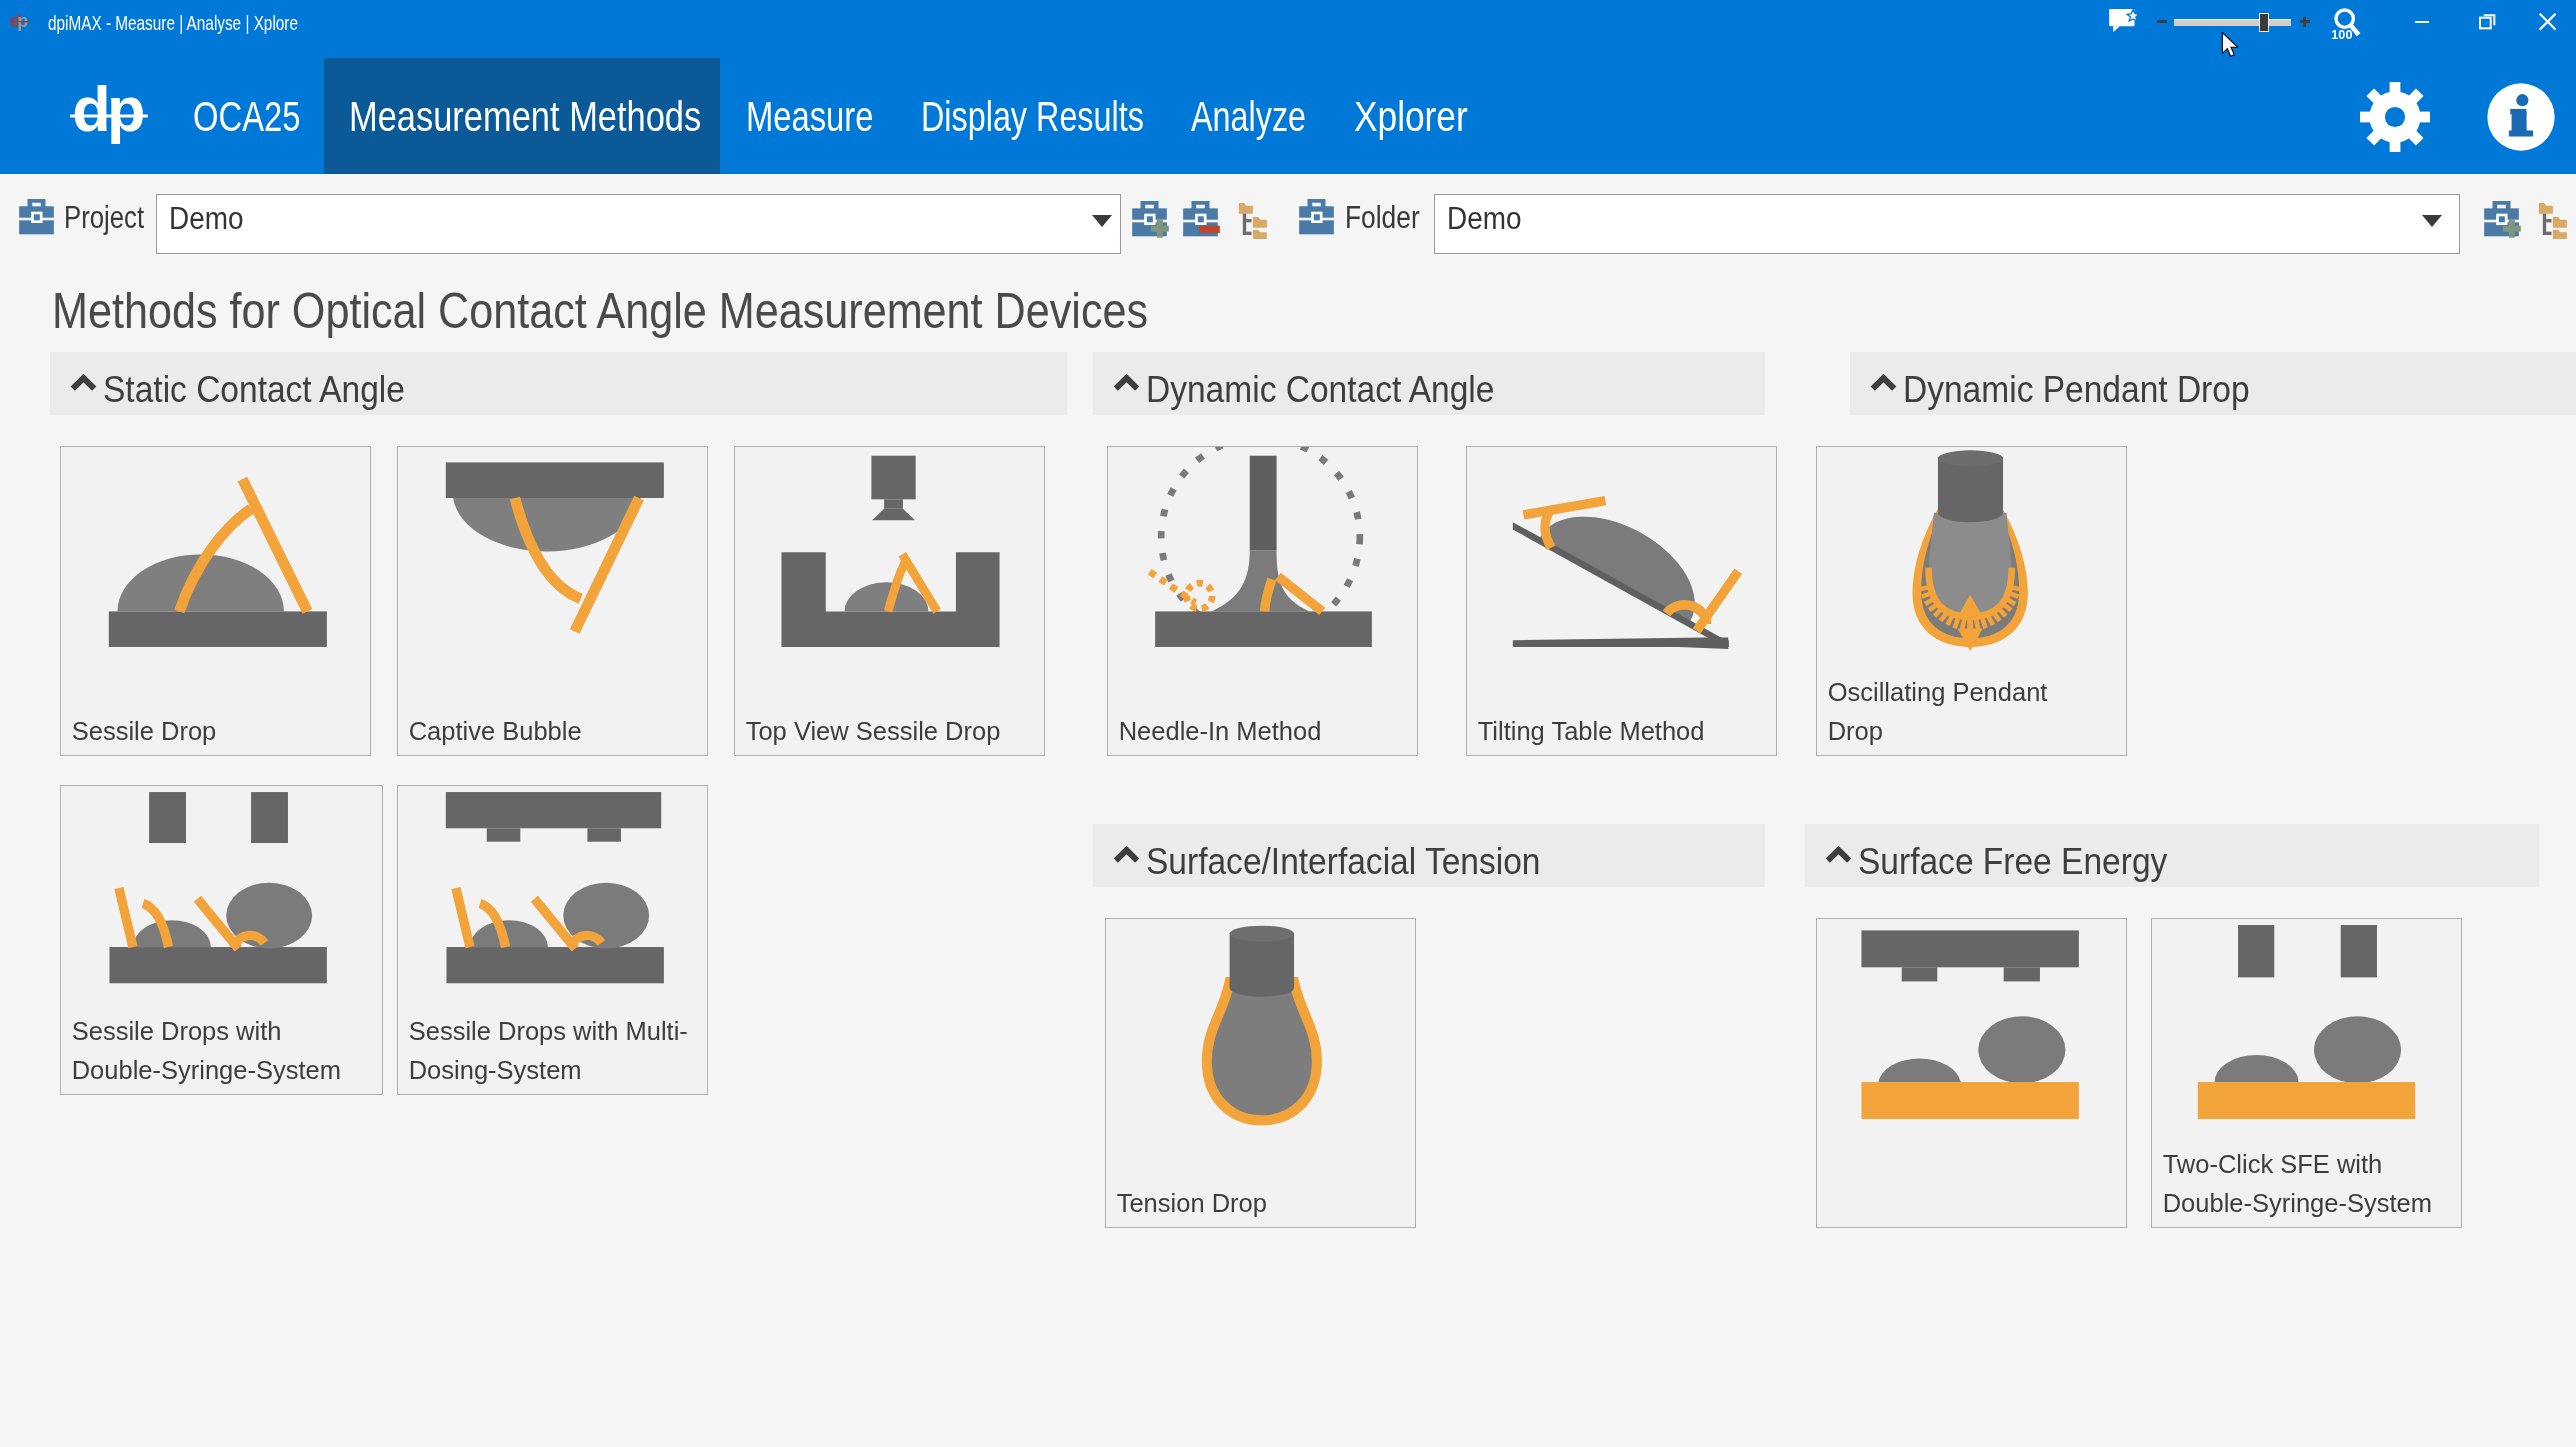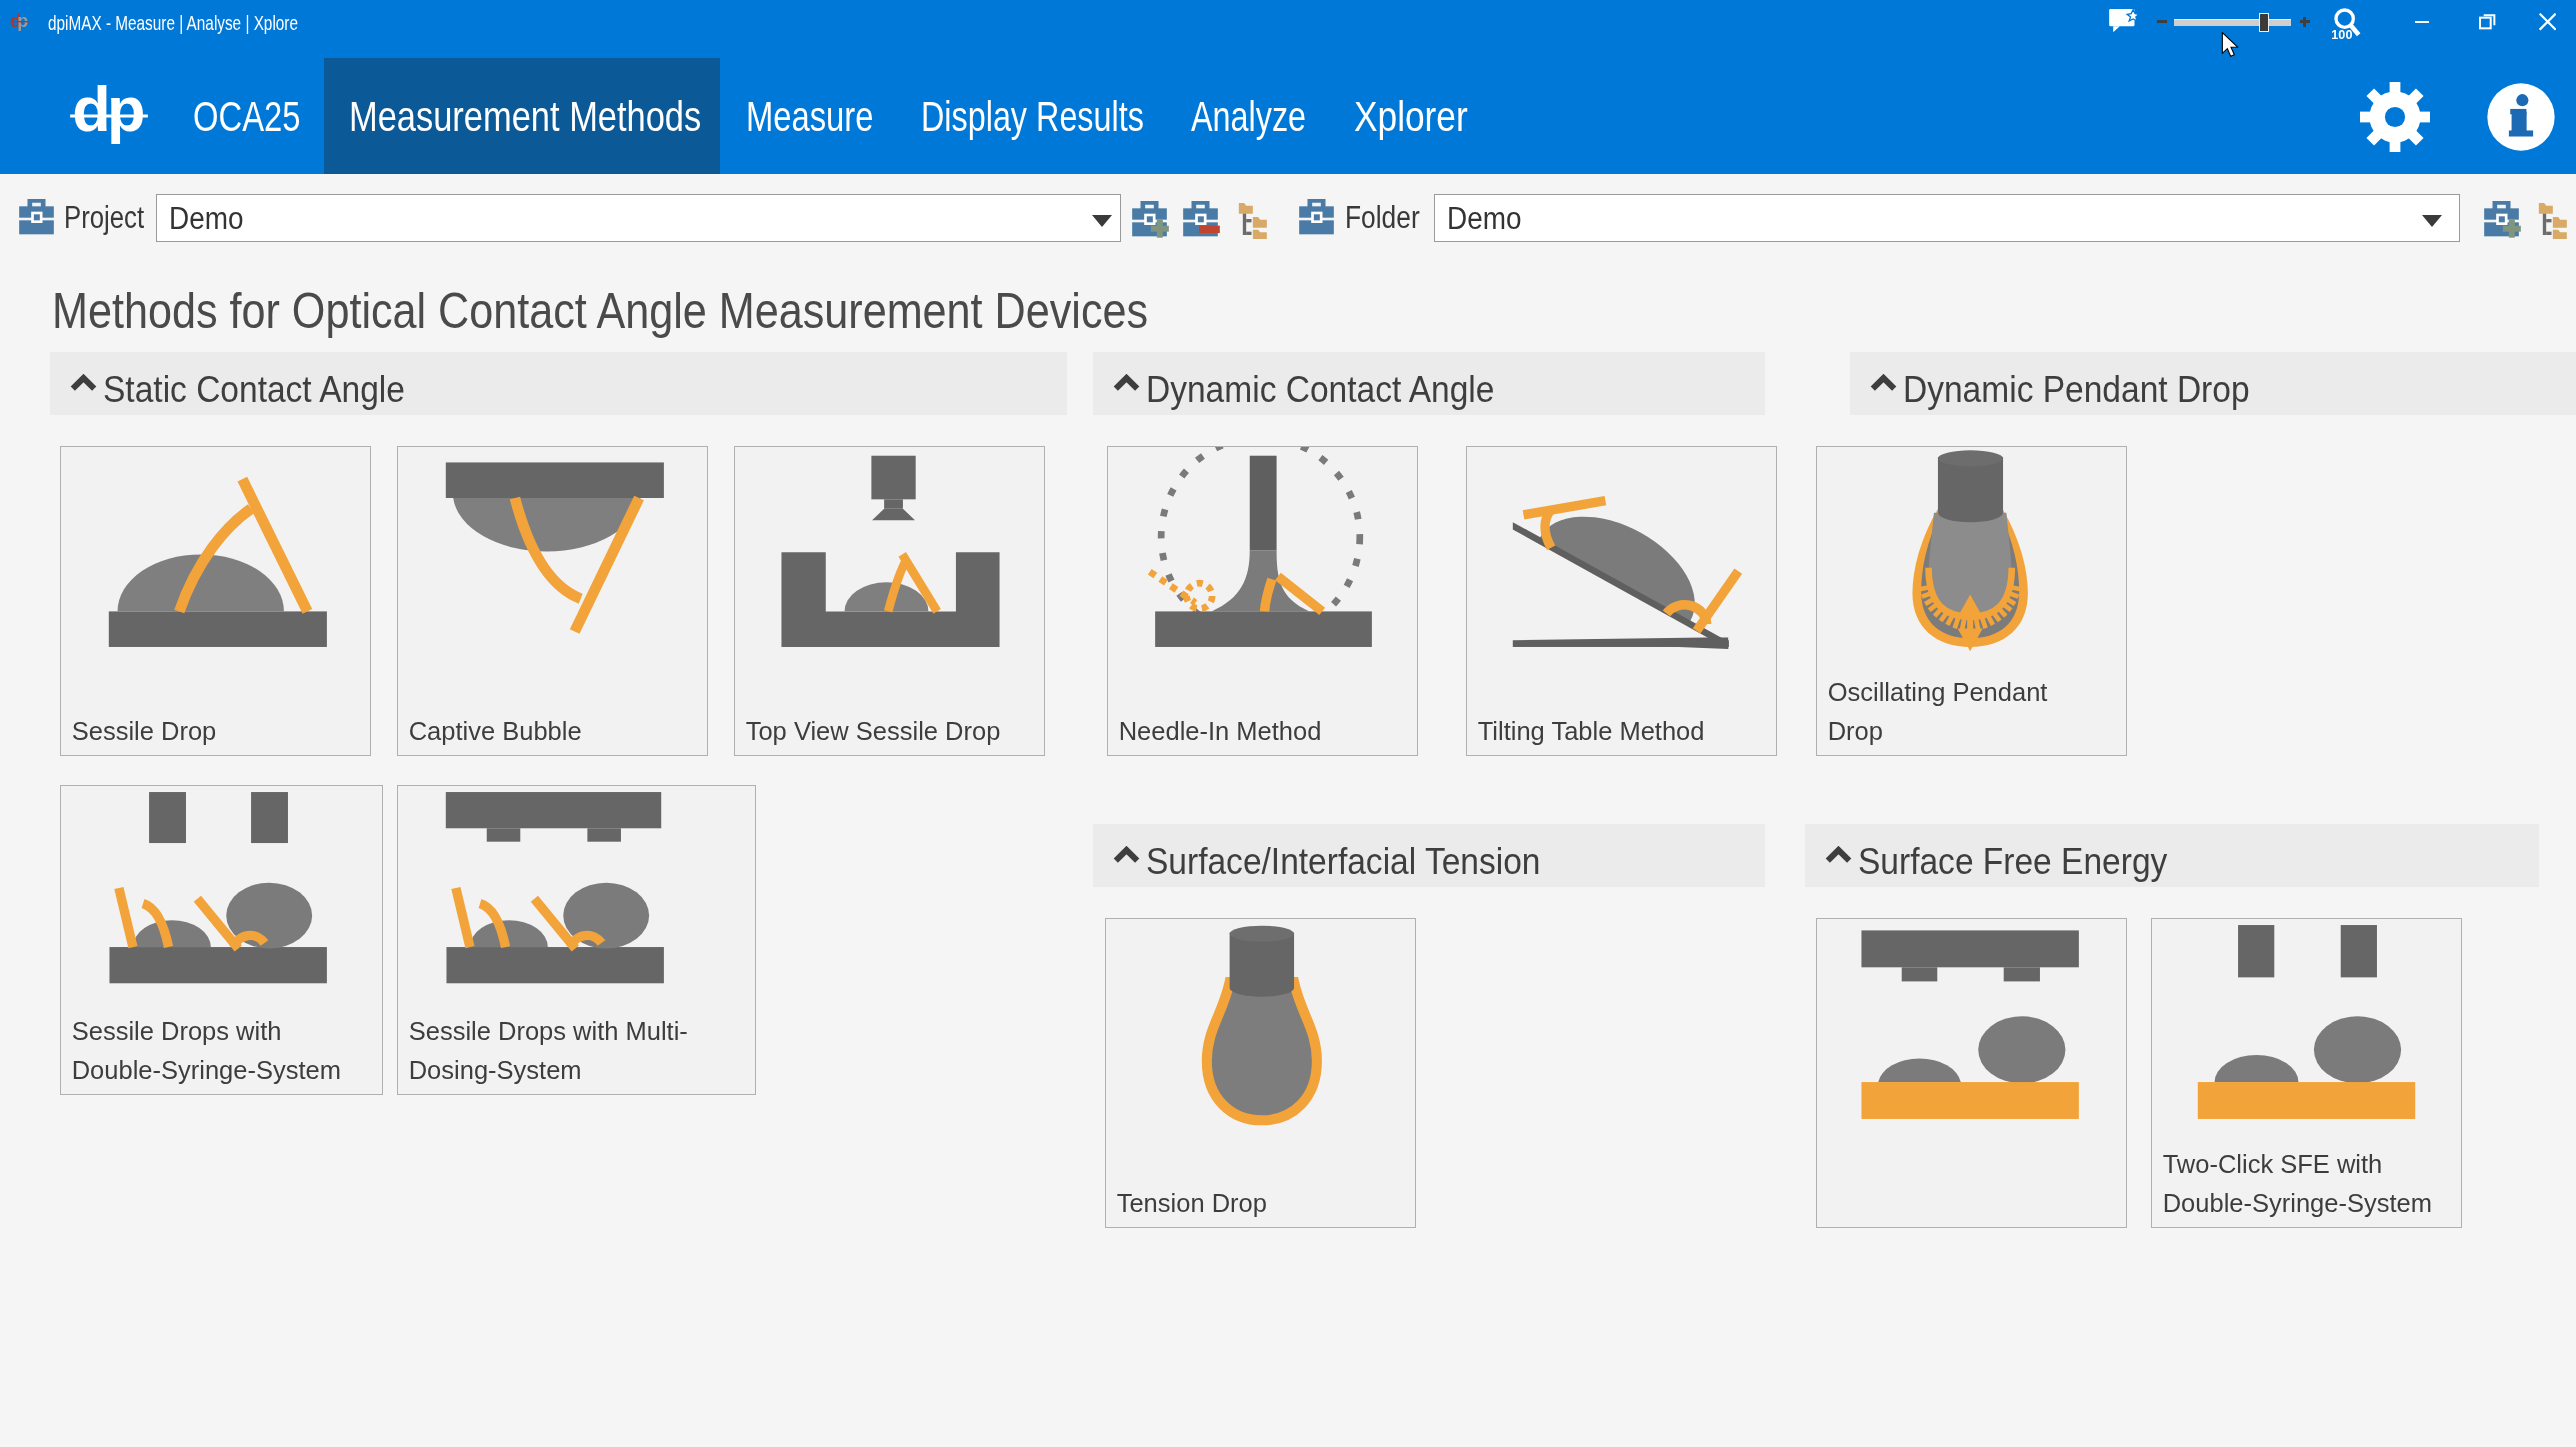--- a/index.html
+++ b/index.html
@@ -7,21 +7,21 @@
   #navbar{left:0;top:58px;width:2576px;height:116px;background:#0078d7;}
   .navitem{position:absolute;top:0;height:116px;line-height:118px;color:#fff;font-size:42px;white-space:nowrap;transform-origin:left center;}
   #tab{position:absolute;left:324px;top:0;width:396px;height:116px;background:#0c5997;}
   .seghead{position:absolute;height:63px;background:#ebebeb;}
   .seghead .txt{position:absolute;left:53px;top:0;height:63px;line-height:75px;font-size:37px;color:#3e3e3e;white-space:nowrap;transform-origin:left center;transform:scaleX(0.906);}
   .chev{position:absolute;left:20px;top:22px;}
   .card{position:absolute;width:309px;height:308px;background:#f2f2f2;border:1.3px solid #b0b0b0;}
   .cap{position:absolute;left:10.7px;bottom:4px;font-size:25.5px;line-height:39px;color:#3d3d3d;white-space:nowrap;transform-origin:left bottom;margin-top:44px;}
   .icon-svg{position:absolute;left:0;top:0;}
   .tlabel{position:absolute;top:194px;height:48px;line-height:48px;font-size:31px;color:#383838;white-space:nowrap;transform-origin:left center;}
-  .combo{position:absolute;top:194px;height:48px;background:#fff;border:1.3px solid #9a9a9a;box-sizing:border-box;}
+  .combo{position:absolute;top:194px;height:60px;background:#fff;border:1.3px solid #9a9a9a;box-sizing:border-box;}
   .combo .val{position:absolute;left:12px;top:0;height:46px;line-height:47px;font-size:31px;color:#333;transform-origin:left center;transform:scaleX(0.9);}
   .combo .arr{position:absolute;top:19.5px;width:0;height:0;border-left:10.7px solid transparent;border-right:10.7px solid transparent;border-top:12.7px solid #3a3a3a;}
 </style></head>
 <body>
 <div id="titlebar" class="abs">
   <svg class="abs" style="left:10px;top:10.7px;" width="20" height="24" viewBox="0 0 30 36">
     <text x="0" y="24" font-family="Liberation Sans" font-weight="bold" font-size="27" fill="#a83832">d</text>
     <text x="11" y="24" font-family="Liberation Sans" font-weight="bold" font-size="27" fill="#9a9a9a">p</text>
     <rect x="0" y="15" width="29" height="2" fill="#a83832"></rect>
   </svg>
@@ -218,21 +218,21 @@
       <use href="#ic-oscpend"></use>
     </svg>
     <div class="cap">Oscillating Pendant<br>Drop</div>
   </div>
 <div class="card" style="left:60px;top:785px;padding-left:12px;">
     <svg class="icon-svg" width="309" height="308" viewBox="0 0 460 459">
       <use href="#ic-dsyr"></use>
     </svg>
     <div class="cap">Sessile Drops with<br>Double-Syringe-System</div>
   </div>
-<div class="card" style="left:397px;top:785px;padding-left:48px;">
+<div class="card" style="left:397px;top:785px;">
     <svg class="icon-svg" width="309" height="308" viewBox="0 0 460 459">
       <use href="#ic-mdos"></use>
     </svg>
     <div class="cap">Sessile Drops with Multi-<br>Dosing-System</div>
   </div>
 <div class="card" style="left:1105px;top:918px;">
     <svg class="icon-svg" width="309" height="308" viewBox="0 0 460 459">
       <use href="#ic-pend"></use>
     </svg>
     <div class="cap">Tension Drop</div>

